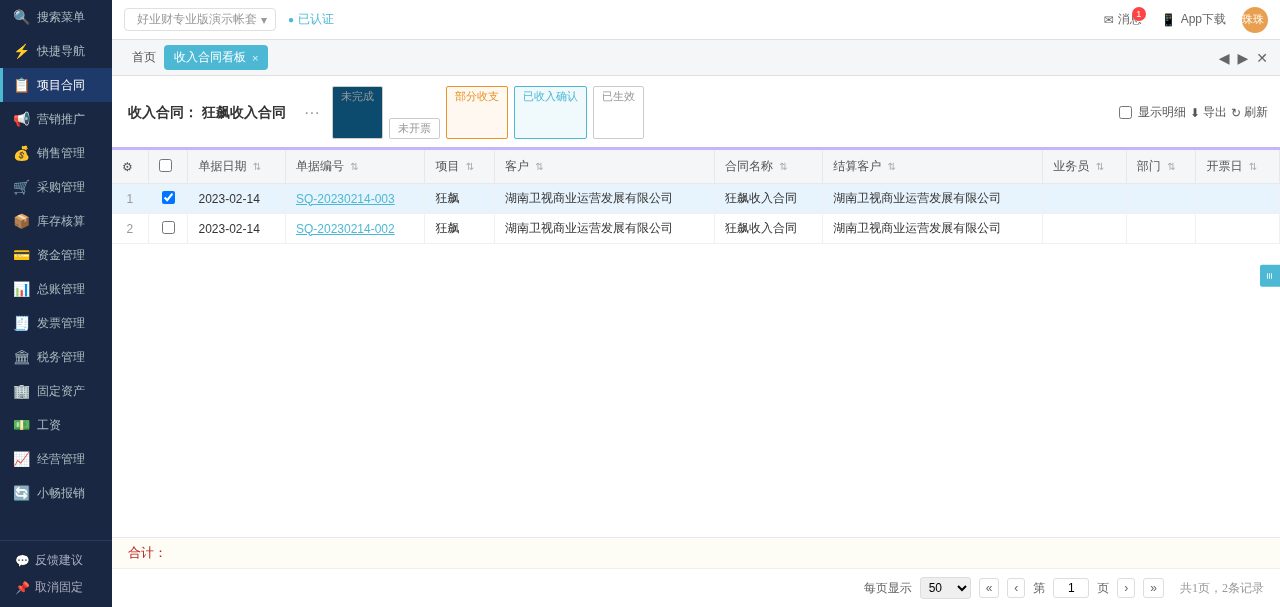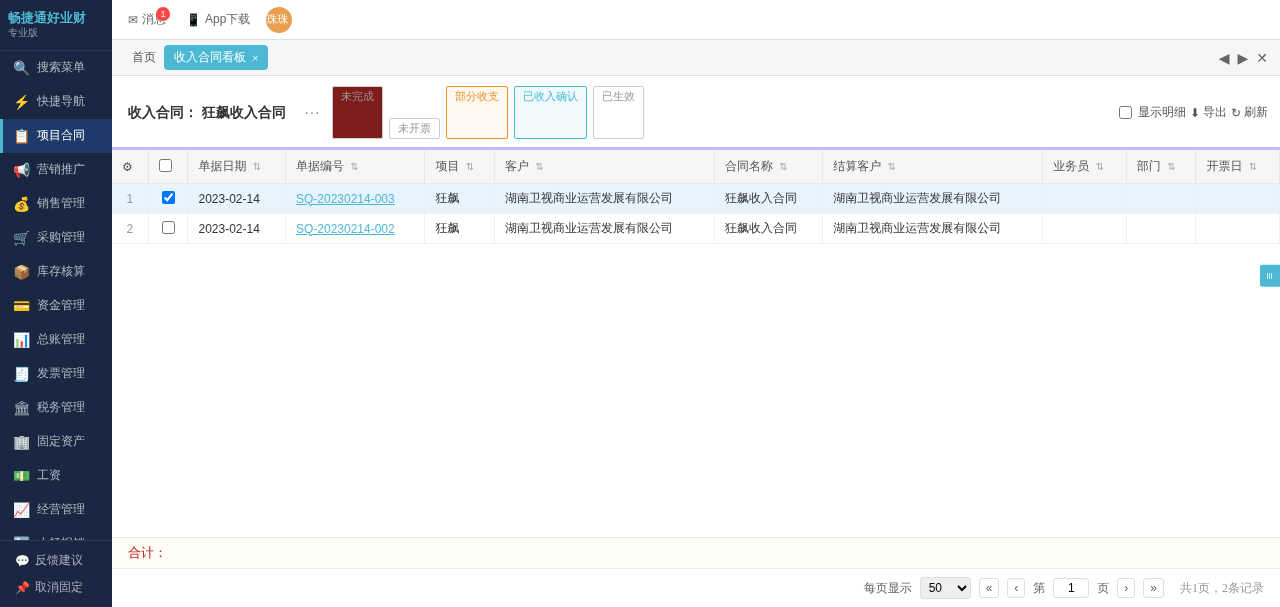--- a/index.html
+++ b/index.html
@@ -49,21 +49,21 @@
     .content { flex: 1; overflow: hidden; display: flex; flex-direction: column; background: #fff; }
 
     
     .page-header { padding: 10px 12px 0 16px; border-bottom: 3px solid #c4b5fd; flex-shrink: 0; }
     .page-title-row { display: flex; align-items: center; margin-bottom: 8px; }
     .page-title { font-size: 14px; font-weight: bold; color: #333; margin-right: 10px; }
     .page-title-name { color: #333; }
     .page-title-more { color: #999; margin: 0 8px; cursor: pointer; font-size: 16px; }
     .status-badges { display: flex; gap: 6px; margin-left: 4px; }
     .status-badge { padding: 2px 8px; border-radius: 2px; font-size: 11px; border: 1px solid; cursor: pointer; }
-    .badge-incomplete { color: #999; border-color: #ccc; background: #7f1d1d; }
+    .badge-incomplete { color: #999; border-color: #ccc; background: #0c4a6e; }
     .badge-uninvoiced { color: #999; border-color: #ccc; background: #fff; margin-top: 32px; }
     .badge-partial { color: #e8952a; border-color: #e8952a; background: #fff8f0; }
     .badge-confirmed { color: #4db8d4; border-color: #4db8d4; background: #f0fafc; }
     .badge-effective { color: #999; border-color: #ccc; background: #fff; }
     .page-header-right { margin-left: auto; display: flex; align-items: center; gap: 4px; }
     .page-header-btn { color: #555; font-size: 12px; cursor: pointer; display: flex; align-items: center; gap: 3px; }
 
     
     .sub-tabs { display: flex; align-items: center; gap: 0; margin-top: 4px; }
     .sub-tab { padding: 6px 14px; font-size: 12px; color: #555; cursor: pointer; border-bottom: 2px solid transparent; }
@@ -100,26 +100,20 @@
 
     
     .right-panel-icon { position: absolute; right: 0; top: 50%; transform: translateY(-50%); background: #4db8d4; color: #fff; padding: 8px 4px; cursor: pointer; border-radius: 2px 0 0 2px; writing-mode: vertical-rl; font-size: 11px; }
 
     .content-wrapper { flex: 1; overflow: hidden; display: flex; flex-direction: column; position: relative; }
   </style>
 </head>
 <body>
 
 <div class="sidebar">
-  <div class="sidebar-logo">
-    <div>
-      <div class="sidebar-logo-text">畅捷通好业财</div>
-      <div class="sidebar-logo-sub">专业版</div>
-    </div>
-  </div>
   <div class="sidebar-scroll">
 
   <div class="sidebar-nav-item">
         <span class="nav-icon">🔍</span>
         <span class="nav-label">搜索菜单</span>
       </div>
       <div class="sidebar-nav-item">
         <span class="nav-icon">⚡</span>
         <span class="nav-label">快捷导航</span>
       </div>
@@ -184,20 +178,27 @@
       <div class="sidebar-bottom-item">
         <span>📌</span>
         <span>取消固定</span>
       </div>
     </div>
 </div>
 
 <div class="main">
 
   <div class="topbar">
+    <div class="topbar-breadcrumb">
+      <div class="topbar-select">
+        <span>好业财专业版演示帐套</span>
+        <span>▾</span>
+      </div>
+      <div class="topbar-certified">已认证</div>
+    </div>
     <div class="topbar-right">
       <div class="topbar-icon-btn">
         <span>✉</span>
         <span class="badge">1</span>
         <span>消息</span>
       </div>
       <div class="topbar-icon-btn">
         <span>📱</span>
         <span>App下载</span>
       </div>

